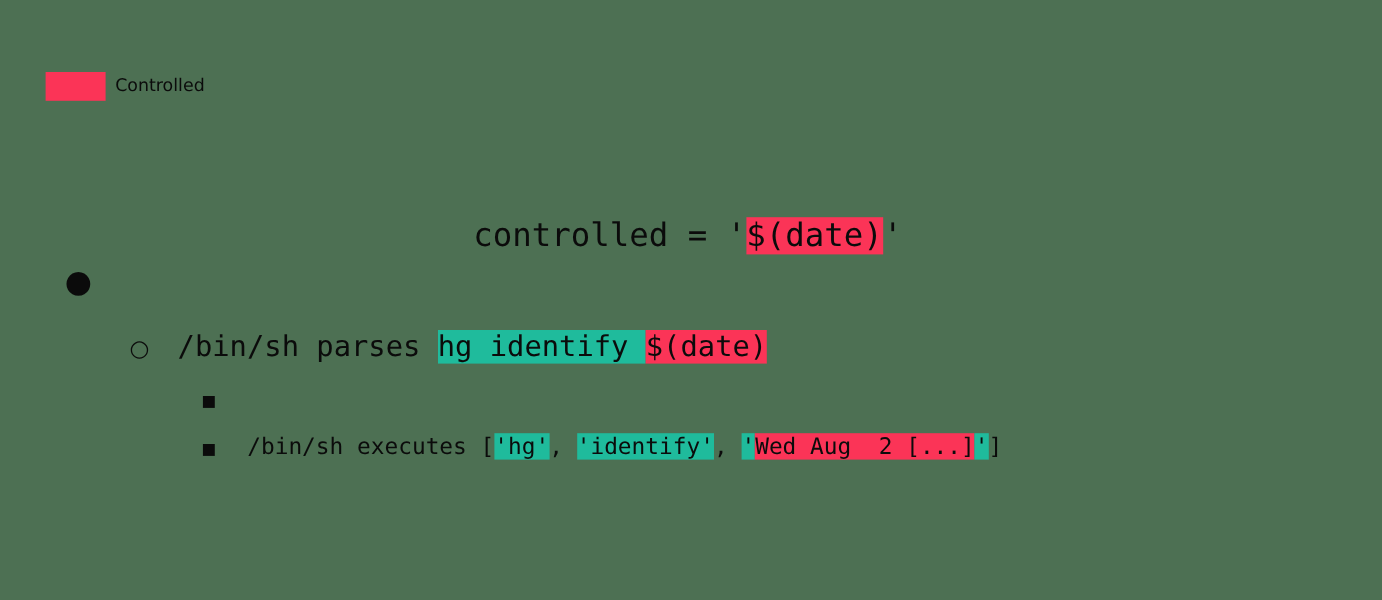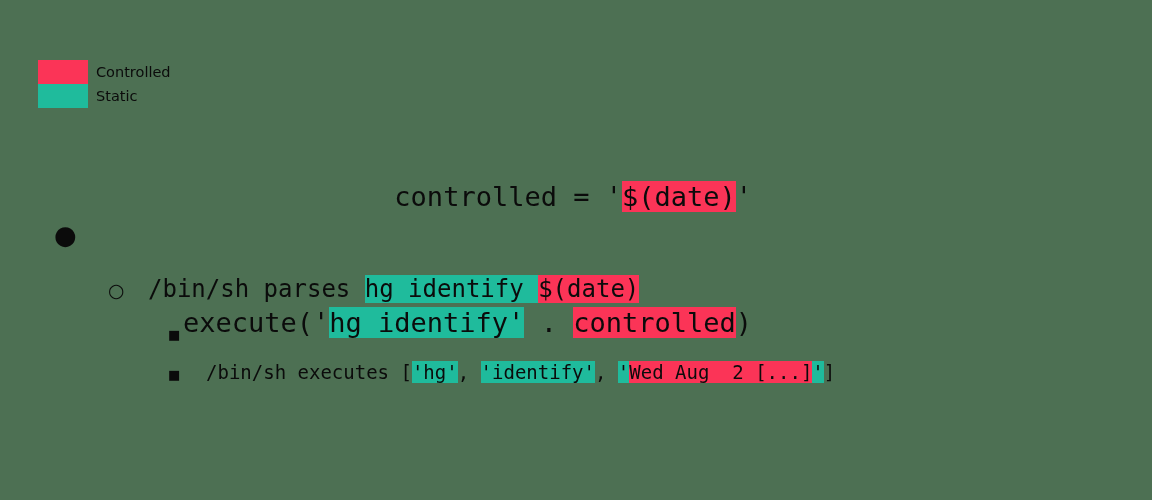--- a/index.html
+++ b/index.html
@@ -136,29 +136,24 @@
   }
 </style>
 </head>
 <body>
 
 <div class="legend">
   <div class="legend-row">
     <span class="swatch controlled"></span>
     <span class="legend-label">Controlled</span>
   </div>
-  <div class="legend-row">
-    <span class="swatch static"></span>
-    <span class="legend-label">Static</span>
-  </div>
 </div>
 
 <div class="code-block">
   <span class="code-line"><span>controlled = '</span><span class="hl-c">$(date)</span><span>'</span></span>
-  <span class="code-line"><span>execute('</span><span class="hl-s">hg identify'</span><span> . </span><span class="hl-c">controlled</span><span>)</span></span>
 </div>
 
 <div class="outline">
 
   <div class="lvl1">
     <span class="marker">●</span>
   </div>
 
   <div class="lvl2">
     <span class="marker">○</span>

